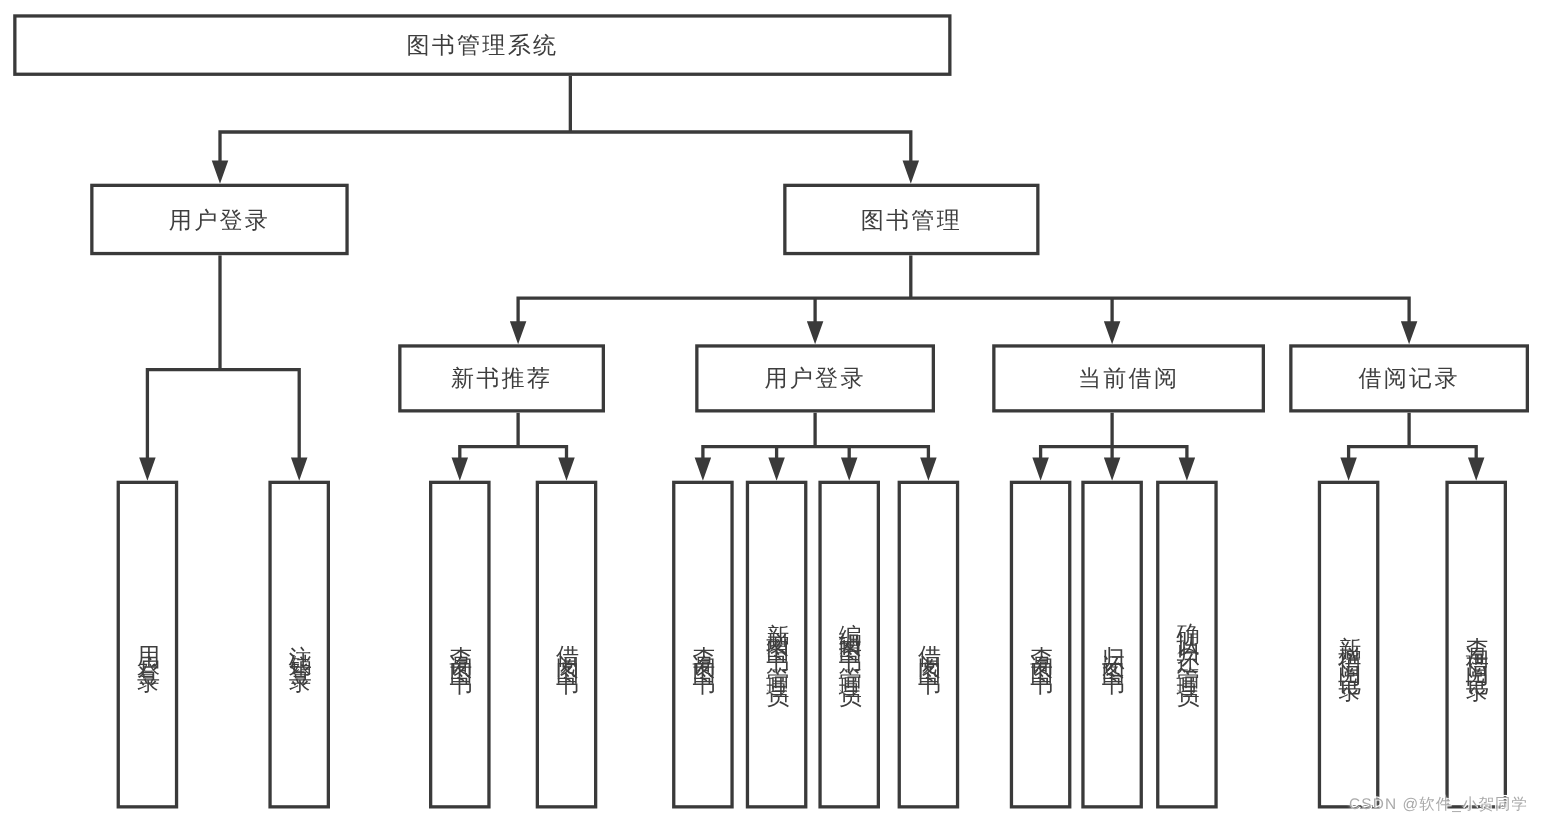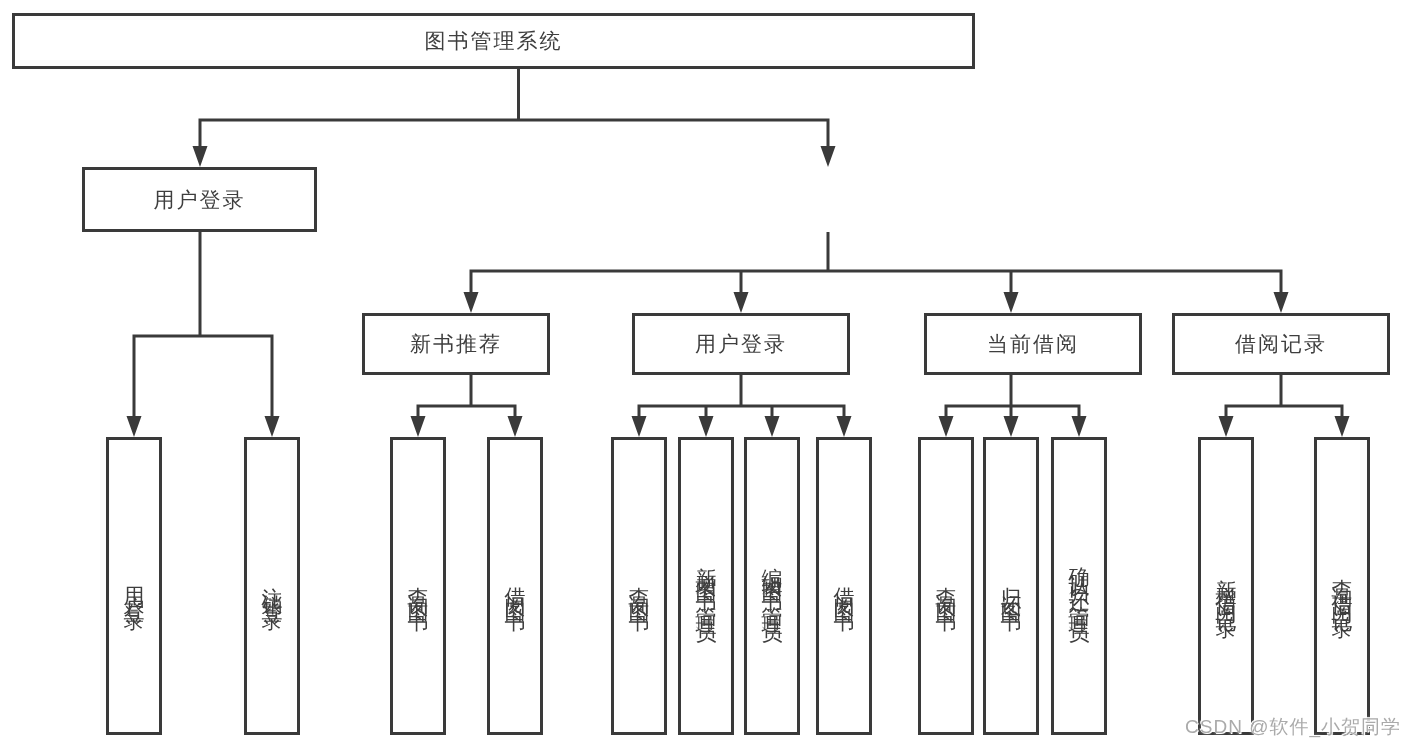--- a/index.html
+++ b/index.html
@@ -31,22 +31,22 @@
   .leaf{top:437px;width:56px;height:298px;}
   .vtext{
     writing-mode:vertical-lr;
     font-size:21px;
     letter-spacing:8px;
     line-height:1.15;
     white-space:nowrap;
   }
   .watermark{
     position:absolute;
-    right:4px;bottom:7px;
-    font-size:19px;
+    right:16px;bottom:7px;
+    font-size:14px;
     color:var(--watermark);
     text-shadow:0 0 3px #fff,1px 1px 0 #fff,-1px -1px 0 #fff;
     z-index:5;
     letter-spacing:1px;
     white-space:nowrap;
   }
 </style>
 </head>
 <body>
 
@@ -76,35 +76,38 @@
       M698.5 416 L713.5 416 L706 437 Z
       M764.5 416 L779.5 416 L772 437 Z
       M836.5 416 L851.5 416 L844 437 Z
       M938.5 416 L953.5 416 L946 437 Z
       M1003.5 416 L1018.5 416 L1011 437 Z
       M1071.5 416 L1086.5 416 L1079 437 Z
       M1218.5 416 L1233.5 416 L1226 437 Z
       M1334.5 416 L1349.5 416 L1342 437 Z"></path>
   </svg>
 
-  <div class="box" style="left:12px;top:13px;width:963px;height:56px">
+  <div class="box" style="left:12px;top:13px;width:853px;height:56px">
     <span class="h-label">图书管理系统</span>
   </div>
 
   <div class="box" style="left:82px;top:167px;width:235px;height:65px">
     <span class="h-label">用户登录</span>
+  </div>
+  <div class="box" style="left:712px;top:167px;width:233px;height:65px">
+    <span class="h-label">图书管理</span>
   </div>
 
   <div class="box" style="left:362px;top:313px;width:188px;height:62px">
     <span class="h-label">新书推荐</span>
   </div>
   <div class="box" style="left:632px;top:313px;width:218px;height:62px">
     <span class="h-label">用户登录</span>
   </div>
-  <div class="box" style="left:924px;top:313px;width:218px;height:62px">
+  <div class="box" style="left:902px;top:313px;width:248px;height:62px">
     <span class="h-label">当前借阅</span>
   </div>
   <div class="box" style="left:1172px;top:313px;width:218px;height:62px">
     <span class="h-label">借阅记录</span>
   </div>
 
   <div class="box leaf" style="left:106px">
     <span class="vtext">用户登录</span>
   </div>
   <div class="box leaf" style="left:244px">

